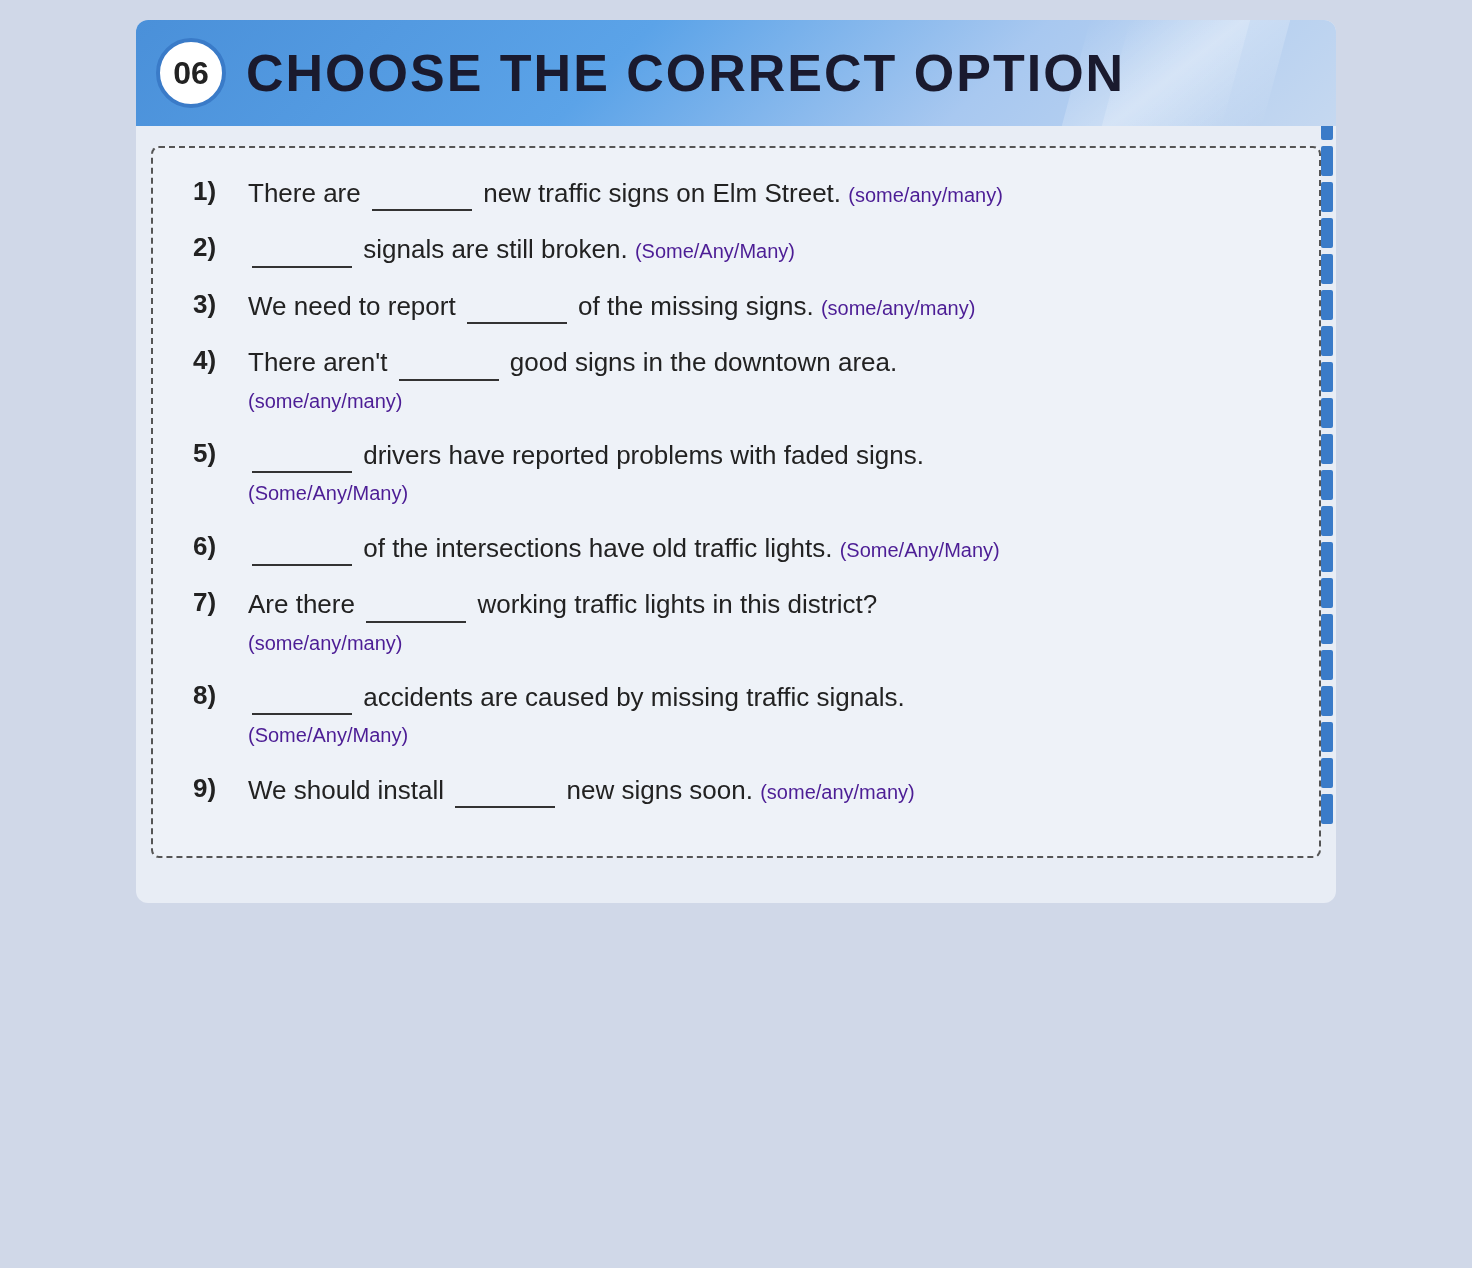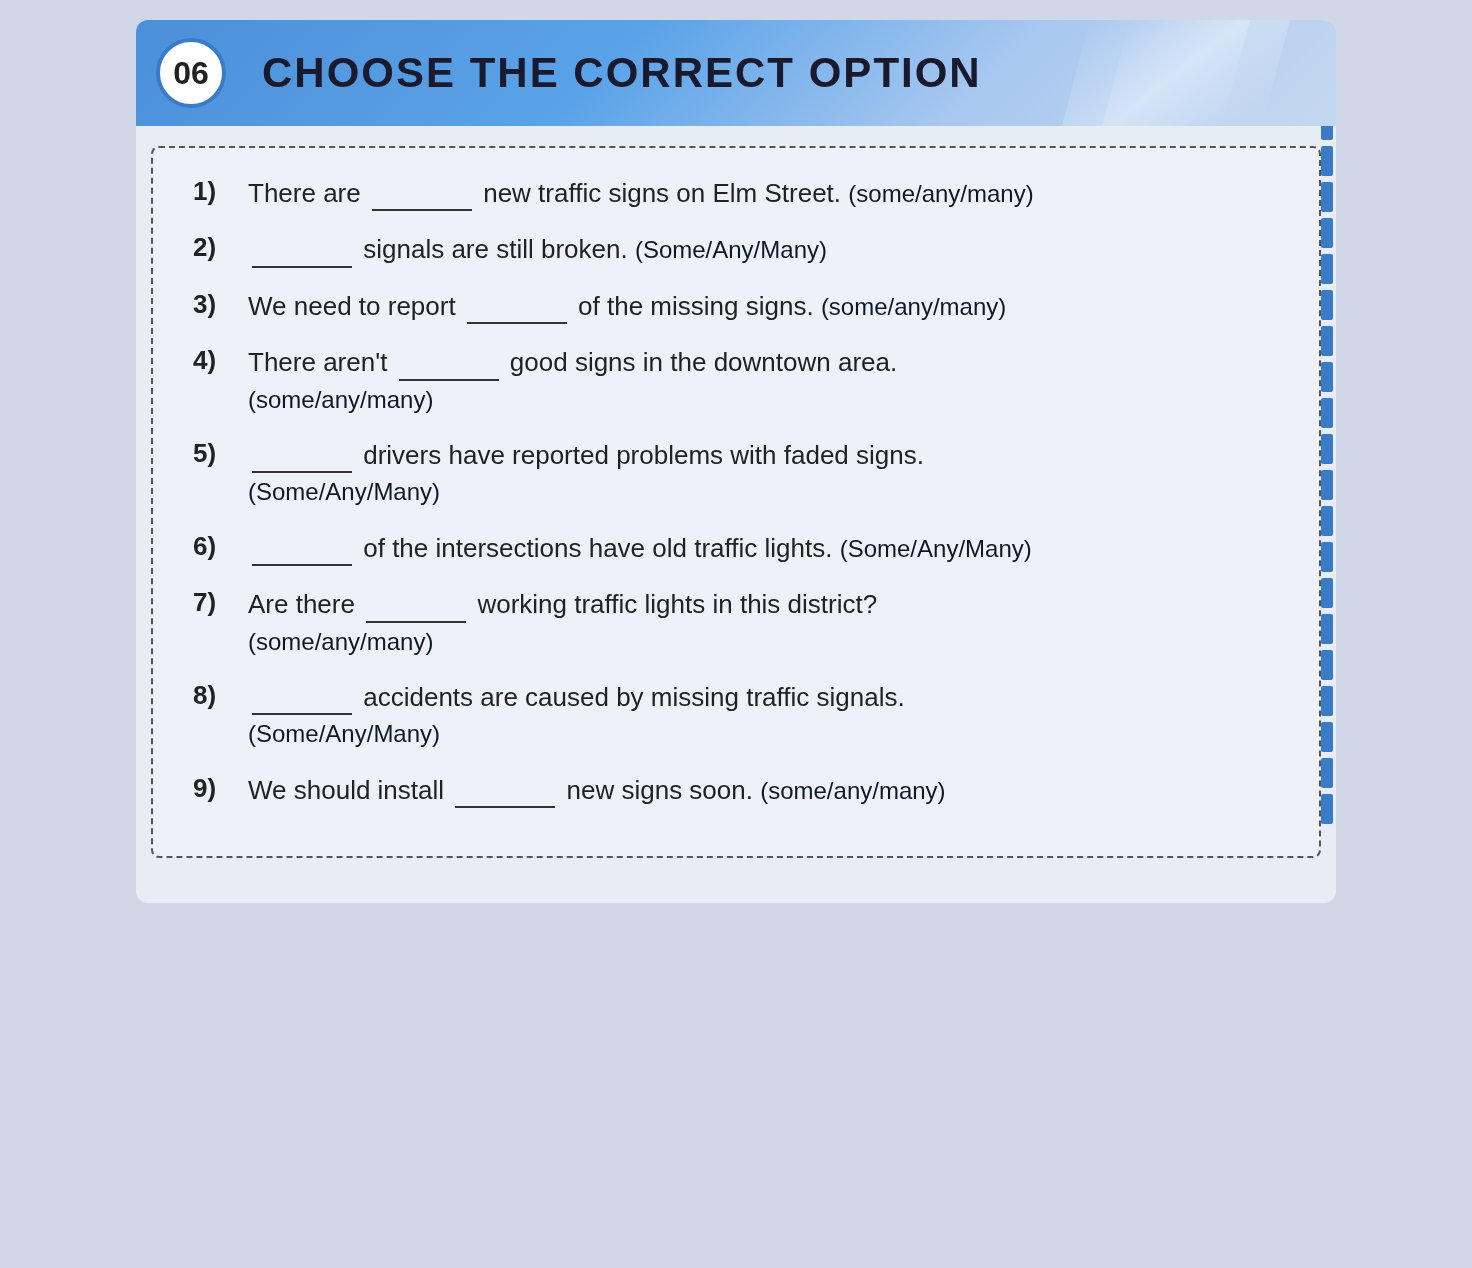--- a/index.html
+++ b/index.html
@@ -26,21 +26,21 @@
       padding: 0 0 30px 0;
       position: relative;
     }
 
     .header {
       background: linear-gradient(135deg, #4a90d9 0%, #5ba3e8 40%, #a8c8f0 70%, #c5d8f0 100%);
       border-radius: 12px 12px 0 0;
       padding: 18px 30px 18px 20px;
       display: flex;
       align-items: center;
-      gap: 36px;
+      gap: 20px;
       position: relative;
       overflow: hidden;
     }
 
     .header::before {
       content: '';
       position: absolute;
       right: 60px;
       top: 0;
       width: 200px;
@@ -71,21 +71,21 @@
       justify-content: center;
       font-size: 32px;
       font-weight: 900;
       color: #222;
       flex-shrink: 0;
       font-family: 'Arial Black', sans-serif;
       z-index: 1;
     }
 
     .header-title {
-      font-size: 42px;
+      font-size: 52px;
       font-weight: 900;
       color: #1a1a2e;
       letter-spacing: 2px;
       text-transform: uppercase;
       font-family: 'Arial Black', sans-serif;
       z-index: 1;
     }
 
     .content-area {
       border: 2.5px dashed #555;
@@ -119,22 +119,22 @@
 
     .blank {
       display: inline-block;
       border-bottom: 2.5px solid #333;
       min-width: 100px;
       margin: 0 4px;
       vertical-align: bottom;
     }
 
     .options {
-      color: #0f172a;
-      font-size: 24px;
+      color: #4c1d95;
+      font-size: 20px;
     }
 
     .right-border {
       position: absolute;
       right: 0;
       top: 80px;
       width: 18px;
       height: calc(100% - 80px);
       display: flex;
       flex-direction: column;

